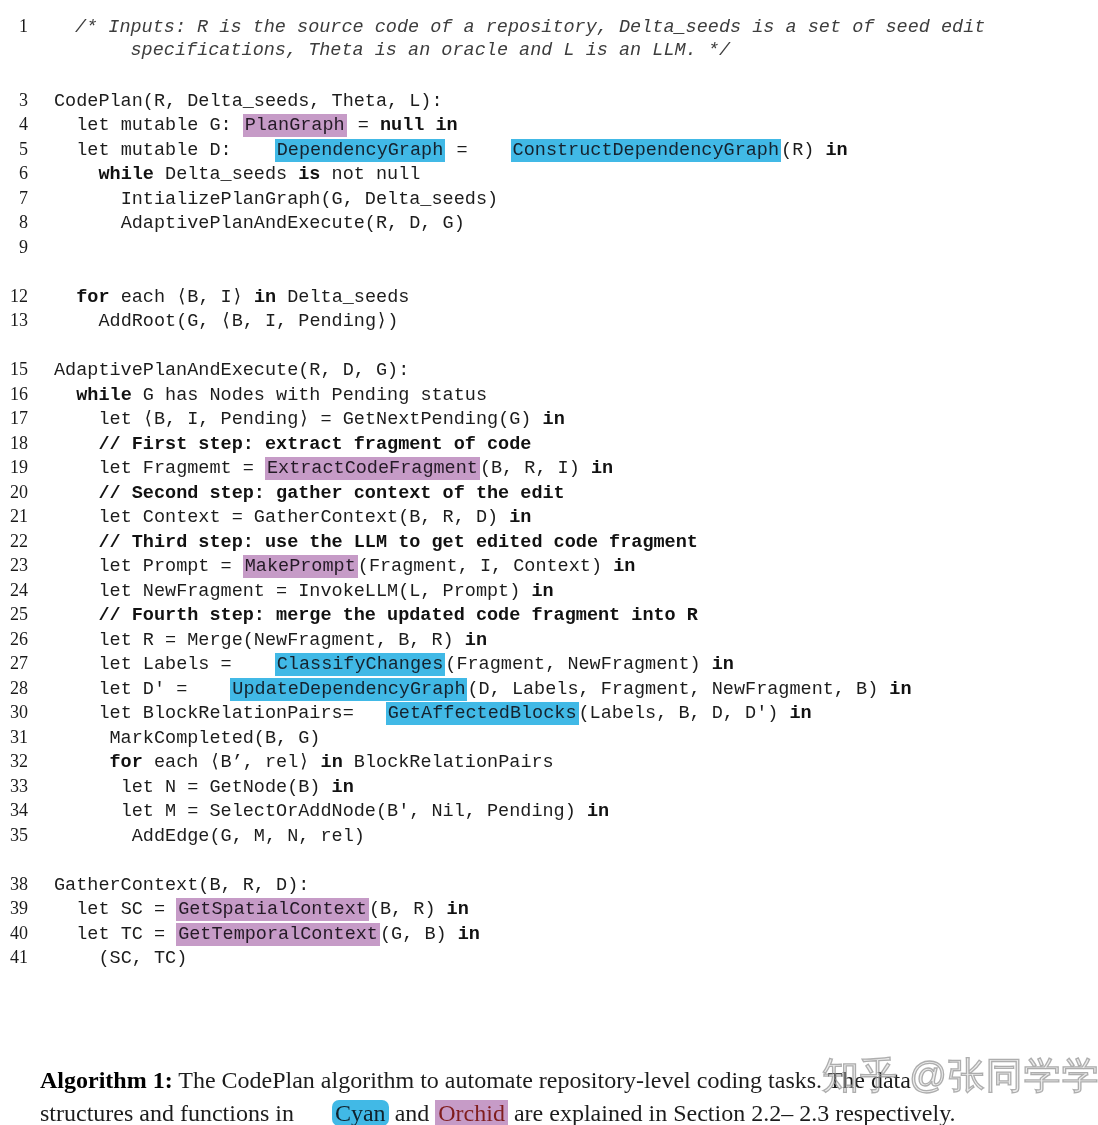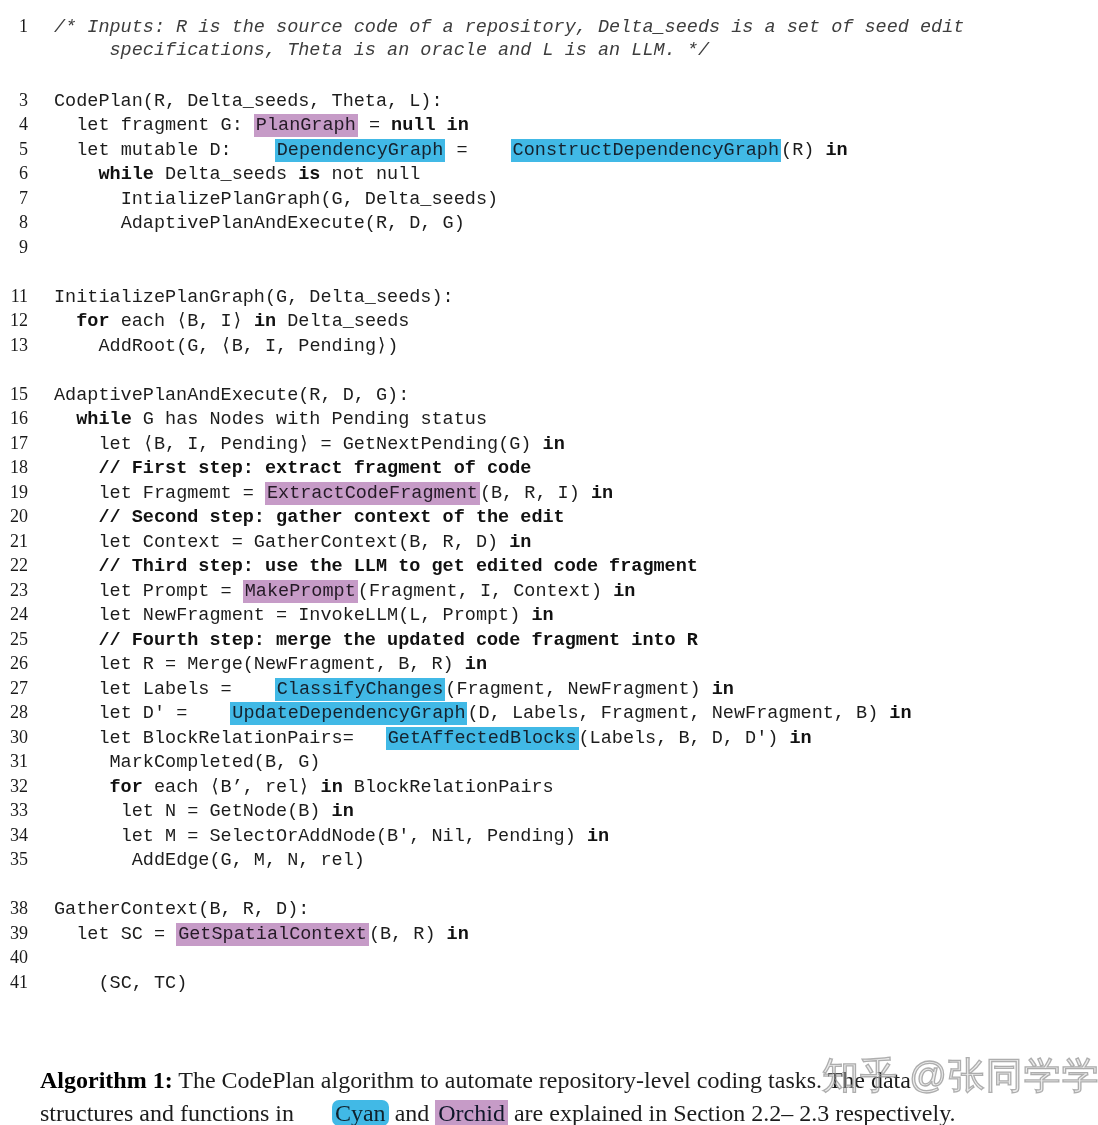--- a/index.html
+++ b/index.html
@@ -37,34 +37,34 @@
   .codewrap{
     flex:none;
     padding-left:26px;
     white-space:pre;
     font-family:"Liberation Mono","DejaVu Sans Mono",monospace;
     font-size:18.5px;
     color:var(--code-color);
   }
   .seg-plain{color:var(--code-color);}
   .seg-bold{font-weight:bold;color:#111;}
-  .seg-italic{font-style:italic;color:var(--comment-color);}
+  .seg-italic{font-style:italic;color:var(--comment-color);margin-left:21px;}
   .seg-cyan{background:var(--cyan);padding:1px 2px;color:#15222e;margin-left:32px;}
   .seg-orchid{background:var(--orchid);padding:1px 2px;color:#241a26;}
   .caption{
     position:absolute;
     top:1064px;left:40px;width:1045px;
     font-family:"Liberation Serif", serif;
     font-size:24px;
     line-height:32.5px;
     color:#101010;
   }
   .caption .seg-bold{font-weight:bold;color:#000;}
   .caption .seg-cyan{padding:0 3px;color:#10222c;border-radius:7px;}
-  .caption .seg-orchid{padding:0 3px;color:#0f172a;}
+  .caption .seg-orchid{padding:0 3px;color:#7f1d1d;}
   .watermark{
     position:absolute;
     top:1051px;left:822px;
     font-family:"Liberation Sans","DejaVu Sans",sans-serif;
     font-size:37px;
     letter-spacing:1px;
     color:rgba(190,190,190,0.30);
     -webkit-text-stroke:1.3px rgba(150,150,150,0.75);
     white-space:nowrap;
     pointer-events:none;
@@ -85,21 +85,21 @@
     <div class="line">
       <span class="num"></span>
       <span class="codewrap"></span>
     </div>
     <div class="line">
       <span class="num">3</span>
       <span class="codewrap"><span class="seg-plain">CodePlan(R, Delta_seeds, Theta, L):</span></span>
     </div>
     <div class="line">
       <span class="num">4</span>
-      <span class="codewrap">  <span class="seg-plain">let fragment G: </span><span class="seg-orchid">PlanGraph</span><span class="seg-plain"> = </span><span class="seg-bold">null in</span></span>
+      <span class="codewrap">  <span class="seg-plain">let mutable G: </span><span class="seg-orchid">PlanGraph</span><span class="seg-plain"> = </span><span class="seg-bold">null in</span></span>
     </div>
     <div class="line">
       <span class="num">5</span>
       <span class="codewrap">  <span class="seg-plain">let mutable D: </span><span class="seg-cyan">DependencyGraph</span><span class="seg-plain"> = </span><span class="seg-cyan">ConstructDependencyGraph</span><span class="seg-plain">(R) </span><span class="seg-bold">in</span></span>
     </div>
     <div class="line">
       <span class="num">6</span>
       <span class="codewrap">    <span class="seg-bold">while</span><span class="seg-plain"> Delta_seeds </span><span class="seg-bold">is</span><span class="seg-plain"> not null</span></span>
     </div>
     <div class="line">
@@ -111,24 +111,20 @@
       <span class="codewrap">      <span class="seg-plain">AdaptivePlanAndExecute(R, D, G)</span></span>
     </div>
     <div class="line">
       <span class="num">9</span>
     </div>
     <div class="line">
       <span class="num"></span>
       <span class="codewrap"></span>
     </div>
     <div class="line">
-      <span class="num">11</span>
-      <span class="codewrap"><span class="seg-plain">InitializePlanGraph(G, Delta_seeds):</span></span>
-    </div>
-    <div class="line">
       <span class="num">12</span>
       <span class="codewrap">  <span class="seg-bold">for</span><span class="seg-plain"> each ⟨B, I⟩ </span><span class="seg-bold">in</span><span class="seg-plain"> Delta_seeds</span></span>
     </div>
     <div class="line">
       <span class="num">13</span>
       <span class="codewrap">    <span class="seg-plain">AddRoot(G, ⟨B, I, Pending⟩)</span></span>
     </div>
     <div class="line">
       <span class="num"></span>
       <span class="codewrap"></span>
@@ -220,20 +216,21 @@
     <div class="line">
       <span class="num">38</span>
       <span class="codewrap"><span class="seg-plain">GatherContext(B, R, D):</span></span>
     </div>
     <div class="line">
       <span class="num">39</span>
       <span class="codewrap">  <span class="seg-plain">let SC = </span><span class="seg-orchid">GetSpatialContext</span><span class="seg-plain">(B, R) </span><span class="seg-bold">in</span></span>
     </div>
     <div class="line">
       <span class="num">40</span>
+      <span class="codewrap">  <span class="seg-plain">let TC = </span><span class="seg-orchid">GetTemporalContext</span><span class="seg-plain">(G, B) </span><span class="seg-bold">in</span></span>
     </div>
     <div class="line">
       <span class="num">41</span>
       <span class="codewrap">    <span class="seg-plain">(SC, TC)</span></span>
     </div>
   </div>
 
 <div class="caption" id="caption">
     <div><span class="seg-bold">Algorithm 1:</span><span class="seg-plain"> The CodePlan algorithm to automate repository-level coding tasks. The data</span></div>
     <div><span class="seg-plain">structures and functions in </span><span class="seg-cyan">Cyan</span><span class="seg-plain"> and </span><span class="seg-orchid">Orchid</span><span class="seg-plain"> are explained in Section 2.2– 2.3 respectively.</span></div>

